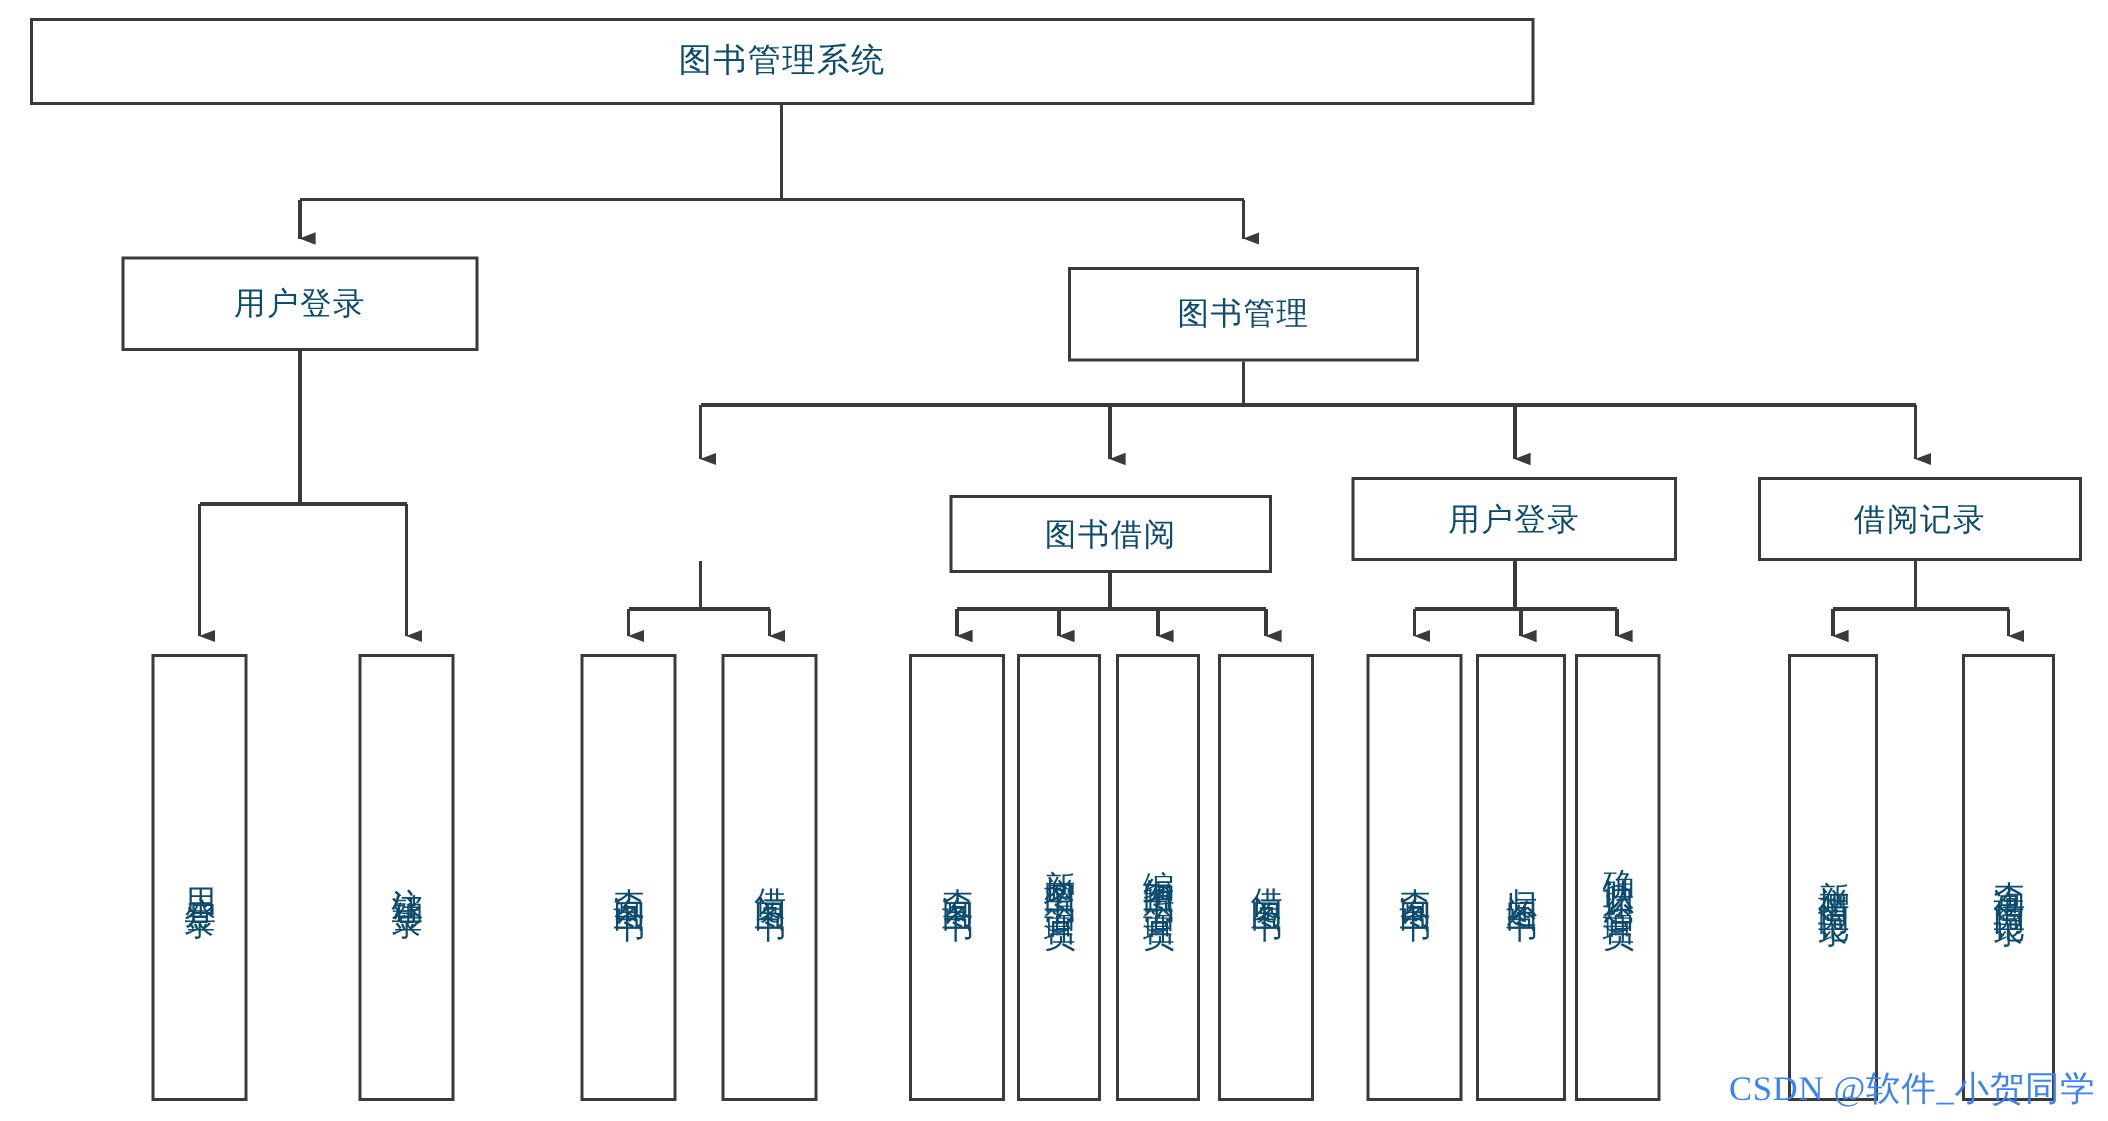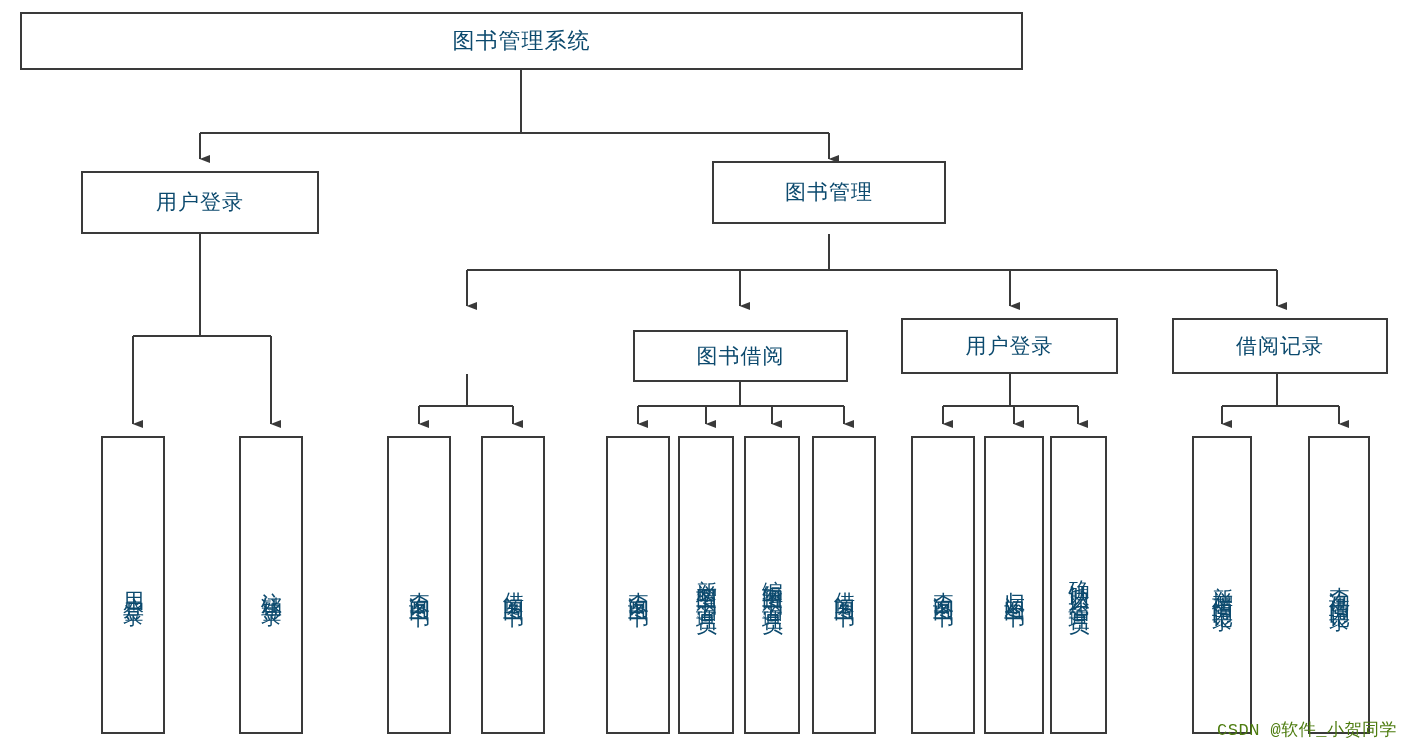--- a/index.html
+++ b/index.html
@@ -64,26 +64,26 @@
     font-size: 21px;
     letter-spacing: 5px;
     line-height: 1;
     white-space: nowrap;
     max-height: 100%;
   }
   #watermark {
     position: absolute;
     right: 8px;
     bottom: 6px;
-    font-size: 17px;
-    color: #4d7c0f;
+    font-size: 23px;
+    color: #3b82f6;
     letter-spacing: 0.5px;
     z-index: 5;
     white-space: nowrap;
-    font-family: Liberation Mono, monospace;
+    font-family: Liberation Serif, serif;
   }
 </style>
 </head>
 <body>
 
 <div id="diagram-root">
 
   <svg id="edges-layer" viewBox="0 0 1405 747" width="1405" height="747" xmlns="http://www.w3.org/2000/svg">
     <defs>
       <marker id="arrowhead" markerWidth="9" markerHeight="11" refX="4.5" refY="10.4" orient="auto" markerUnits="userSpaceOnUse">
@@ -137,21 +137,21 @@
   </svg>
 
   <div class="node horiz root" style="left:20px;top:12px;width:1003px;height:58px;">
     <span class="node-label">图书管理系统</span>
   </div>
 
   <div class="node horiz" style="left:81px;top:171px;width:238px;height:63px;">
     <span class="node-label">用户登录</span>
   </div>
 
-  <div class="node horiz" style="left:712px;top:161px;width:234px;height:63px;">
+  <div class="node horiz" style="left:712px;top:178px;width:234px;height:63px;">
     <span class="node-label">图书管理</span>
   </div>
 
 
   <div class="node horiz" style="left:633px;top:318px;width:215px;height:52px;margin-top:12px;">
     <span class="node-label">图书借阅</span>
   </div>
 
   <div class="node horiz" style="left:901px;top:318px;width:217px;height:56px;">
     <span class="node-label">用户登录</span>

